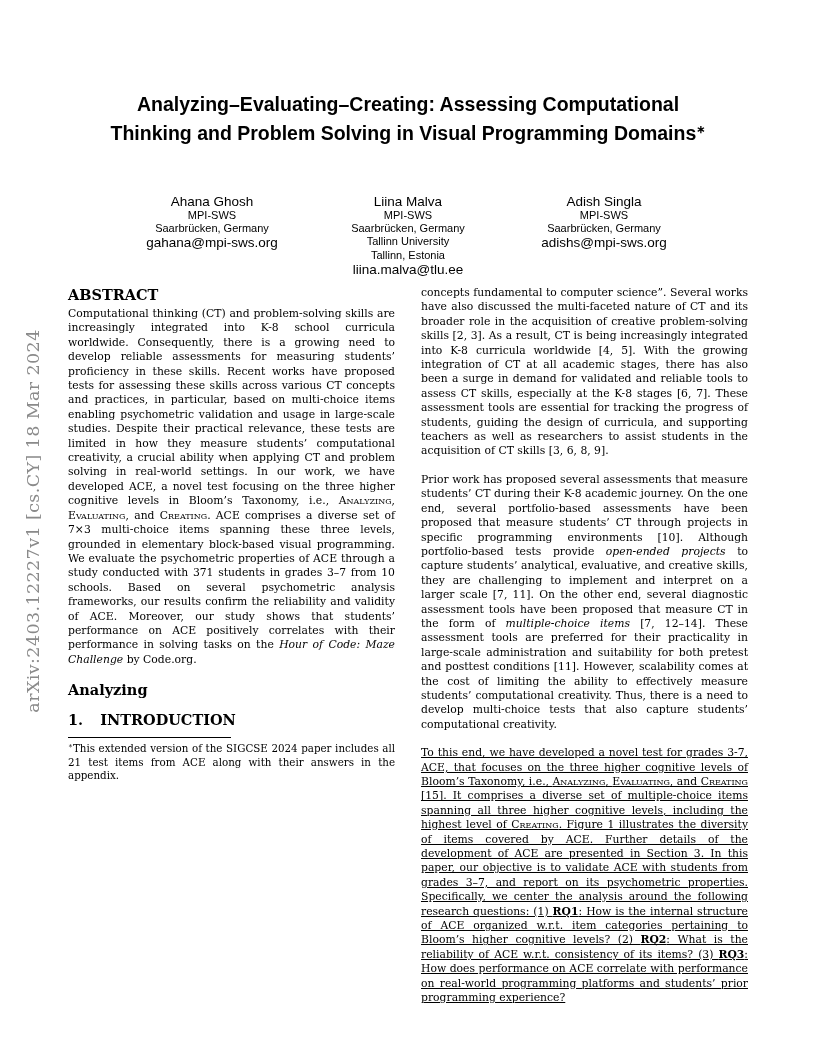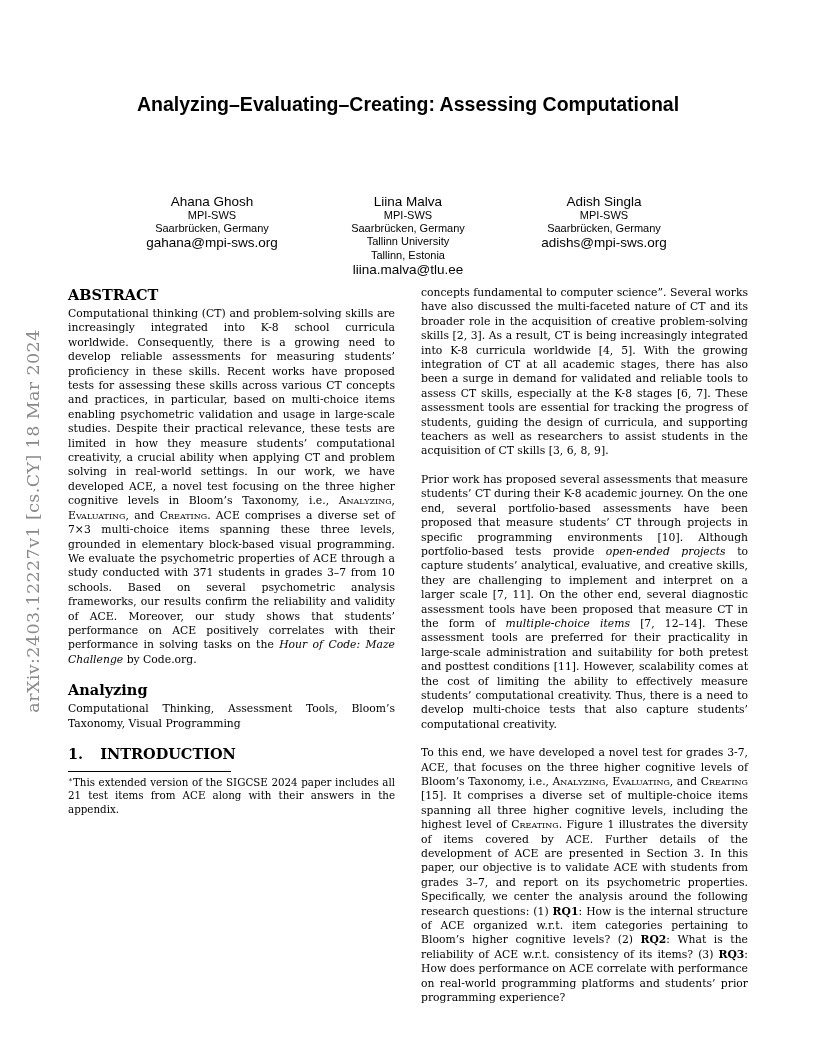--- a/index.html
+++ b/index.html
@@ -102,21 +102,21 @@
     text-align: justify;
     hyphens: auto;
     -webkit-hyphens: auto;
   }
   .body-par {
     margin: 0 0 14px 0;
     text-align: justify;
     hyphens: auto;
     -webkit-hyphens: auto;
   }
-  .body-par:last-child { margin-bottom: 0; }
+  .body-par:last-child { margin-bottom: 0; text-decoration: underline; }
 
   
   .sc { font-variant: small-caps; }
   .i  { font-style: italic; }
   .b  { font-weight: bold; }
   .sup {
     vertical-align: super;
     font-size: 70%;
     line-height: 0;
   }
@@ -135,20 +135,21 @@
 </style>
 </head>
 <body>
 
 <div class="page">
 
   <div class="arxiv-banner">arXiv:2403.12227v1  [cs.CY]  18 Mar 2024</div>
 
   <div class="title">
     <span class="tline">Analyzing–Evaluating–Creating: Assessing Computational</span>
+    <span class="tline"><span>Thinking and Problem Solving in Visual Programming Domains</span><sup class="tsup">∗</sup></span>
   </div>
 
   <div class="authors">
   <div class="author">
     <div class="author-name">Ahana Ghosh</div>
     <div class="author-affils">
           <div class="affil-line">MPI-SWS</div>
           <div class="affil-line">Saarbrücken, Germany</div>
         </div>
     <div class="author-email">gahana@mpi-sws.org</div>
@@ -175,21 +176,20 @@
   </div>
 </div>
 
   <div class="columns">
 
     <div class="col">
       <h2 class="sec">ABSTRACT</h2>
       <p class="par just"><span>Computational thinking (CT) and problem-solving skills are increasingly integrated into K-8 school curricula worldwide. Consequently, there is a growing need to develop reliable assessments for measuring students’ proficiency in these skills. Recent works have proposed tests for assessing these skills across various CT concepts and practices, in particular, based on multi-choice items enabling psychometric validation and usage in large-scale studies. Despite their practical relevance, these tests are limited in how they measure students’ computational creativity, a crucial ability when applying CT and problem solving in real-world settings. In our work, we have developed ACE, a novel test focusing on the three higher cognitive levels in Bloom’s Taxonomy, i.e., </span><span class="sc">Analyzing</span><span>, </span><span class="sc">Evaluating</span><span>, and </span><span class="sc">Creating</span><span>. ACE comprises a diverse set of 7×3 multi-choice items spanning these three levels, grounded in elementary block-based visual programming. We evaluate the psychometric properties of ACE through a study conducted with 371 students in grades 3–7 from 10 schools. Based on several psychometric analysis frameworks, our results confirm the reliability and validity of ACE. Moreover, our study shows that students’ performance on ACE positively correlates with their performance in solving tasks on the </span><span class="i">Hour of Code: Maze Challenge</span><span> by Code.org.</span></p>
 
       <h2 class="sec spaced">Analyzing</h2>
-      <p class="par just">Computational Thinking, Assessment Tools, Bloom’s Taxonomy, Visual Programming</p>
 
       <h2 class="sec spaced"><span class="secnum">1.</span><span>INTRODUCTION</span></h2>
 
       <div class="fnrule"></div>
       <p class="footnote just"><span class="sup">∗</span><span>This extended version of the SIGCSE 2024 paper includes all 21 test items from ACE along with their answers in the appendix.</span></p>
     </div>
 
     <div class="col">
         <p class="body-par"><span>concepts fundamental to computer science”. Several works have also discussed the multi-faceted nature of CT and its broader role in the acquisition of creative problem-solving skills [2, 3]. As a result, CT is being increasingly integrated into K-8 curricula worldwide [4, 5]. With the growing integration of CT at all academic stages, there has also been a surge in demand for validated and reliable tools to assess CT skills, especially at the K-8 stages [6, 7]. These assessment tools are essential for tracking the progress of students, guiding the design of curricula, and supporting teachers as well as researchers to assist students in the acquisition of CT skills [3, 6, 8, 9].</span></p>
         <p class="body-par"><span>Prior work has proposed several assessments that measure students’ CT during their K-8 academic journey. On the one end, several portfolio-based assessments have been proposed that measure students’ CT through projects in specific programming environments [10]. Although portfolio-based tests provide </span><span class="i">open-ended projects</span><span> to capture students’ analytical, evaluative, and creative skills, they are challenging to implement and interpret on a larger scale [7, 11]. On the other end, several diagnostic assessment tools have been proposed that measure CT in the form of </span><span class="i">multiple-choice items</span><span> [7, 12–14]. These assessment tools are preferred for their practicality in large-scale administration and suitability for both pretest and posttest conditions [11]. However, scalability comes at the cost of limiting the ability to effectively measure students’ computational creativity. Thus, there is a need to develop multi-choice tests that also capture students’ computational creativity.</span></p>

